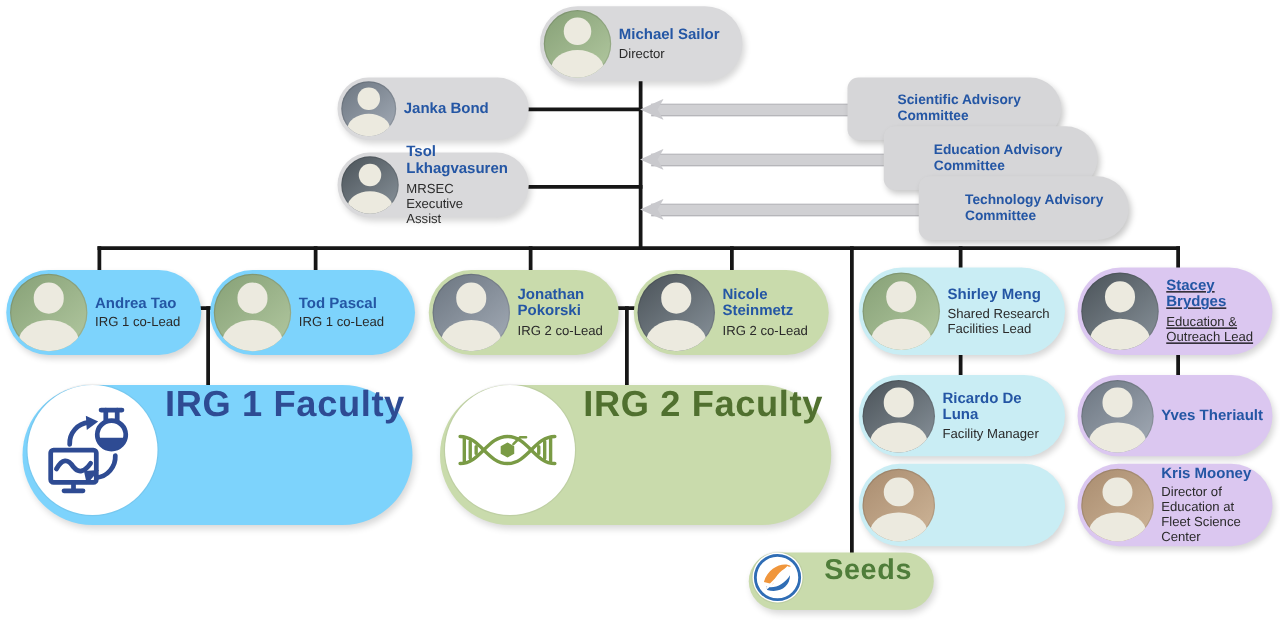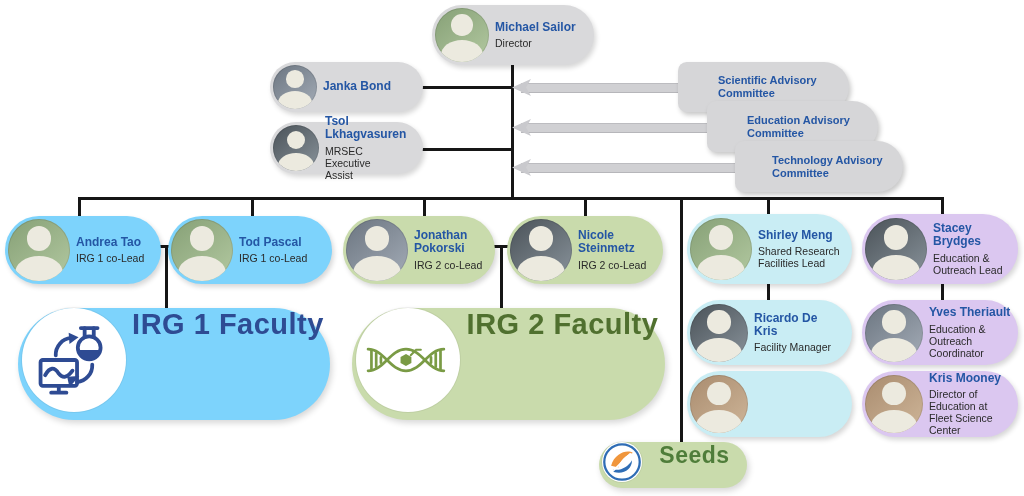--- a/index.html
+++ b/index.html
@@ -138,41 +138,40 @@
   </div>
 
   <div class="pill cyan" style="left:687px;top:214px;width:165px;height:70px;">
     <div class="av avA" style="width:62px;height:62px;"></div>
     <div class="ptxt">
       <div class="pname nowrap">Shirley Meng</div>
       <div class="ptitle">Shared Research Facilities Lead</div>
     </div>
   </div>
 
-  <div class="pill purple" style="left:862px;top:214px;width:156px;height:70px;">
+  <div class="pill purple" style="left:862px;top:214px;width:156px;height:70px;text-decoration:underline;">
     <div class="av avC" style="width:62px;height:62px;"></div>
     <div class="ptxt">
       <div class="pname n72">Stacey Brydges</div>
       <div class="ptitle">Education &amp; Outreach Lead</div>
     </div>
   </div>
 
   <div class="pill cyan" style="left:687px;top:300px;width:165px;height:65px;">
     <div class="av avC" style="width:58px;height:58px;"></div>
     <div class="ptxt">
-      <div class="pname n72">Ricardo De Kris</div>
+      <div class="pname n72">Ricardo De Luna</div>
       <div class="ptitle nowrap">Facility Manager</div>
     </div>
   </div>
 
   <div class="pill purple" style="left:862px;top:300px;width:156px;height:65px;">
     <div class="av avB" style="width:58px;height:58px;"></div>
     <div class="ptxt">
       <div class="pname nowrap">Yves Theriault</div>
-      <div class="ptitle n72">Education &amp; Outreach Coordinator</div>
     </div>
   </div>
 
   <div class="pill cyan" style="left:687px;top:371px;width:165px;height:66px;">
     <div class="av avD" style="width:58px;height:58px;"></div>
   </div>
 
   <div class="pill purple" style="left:862px;top:371px;width:156px;height:66px;">
     <div class="av avD" style="width:58px;height:58px;"></div>
     <div class="ptxt">

